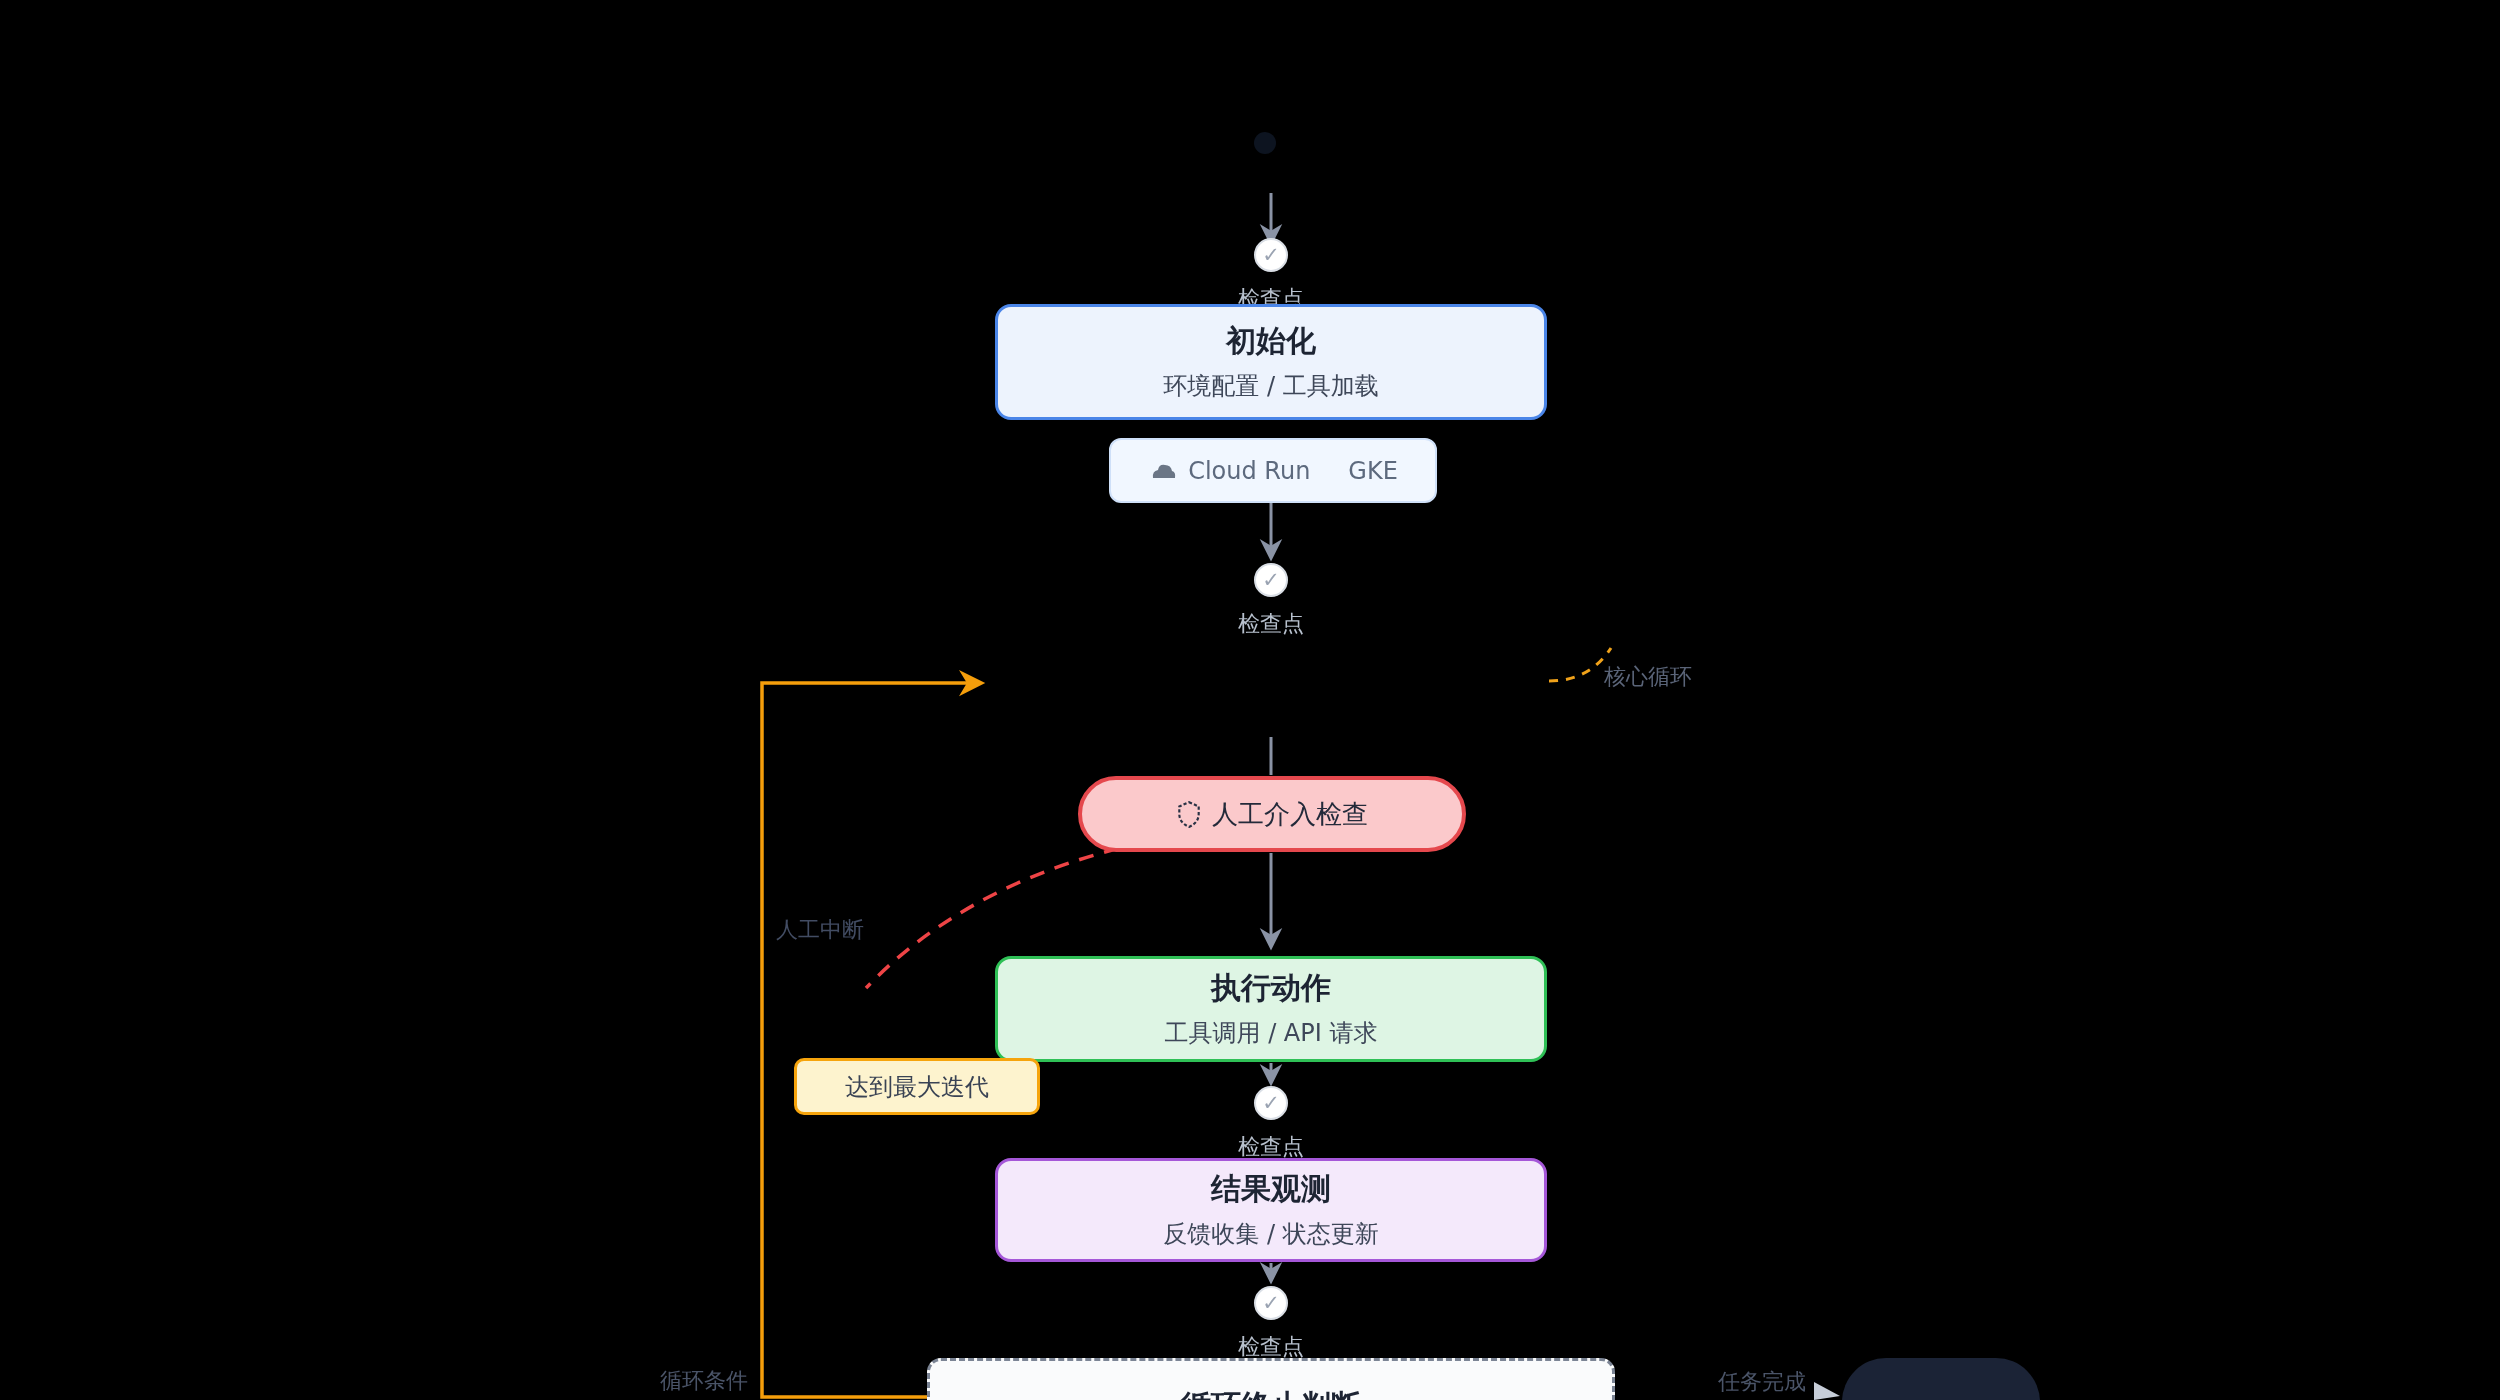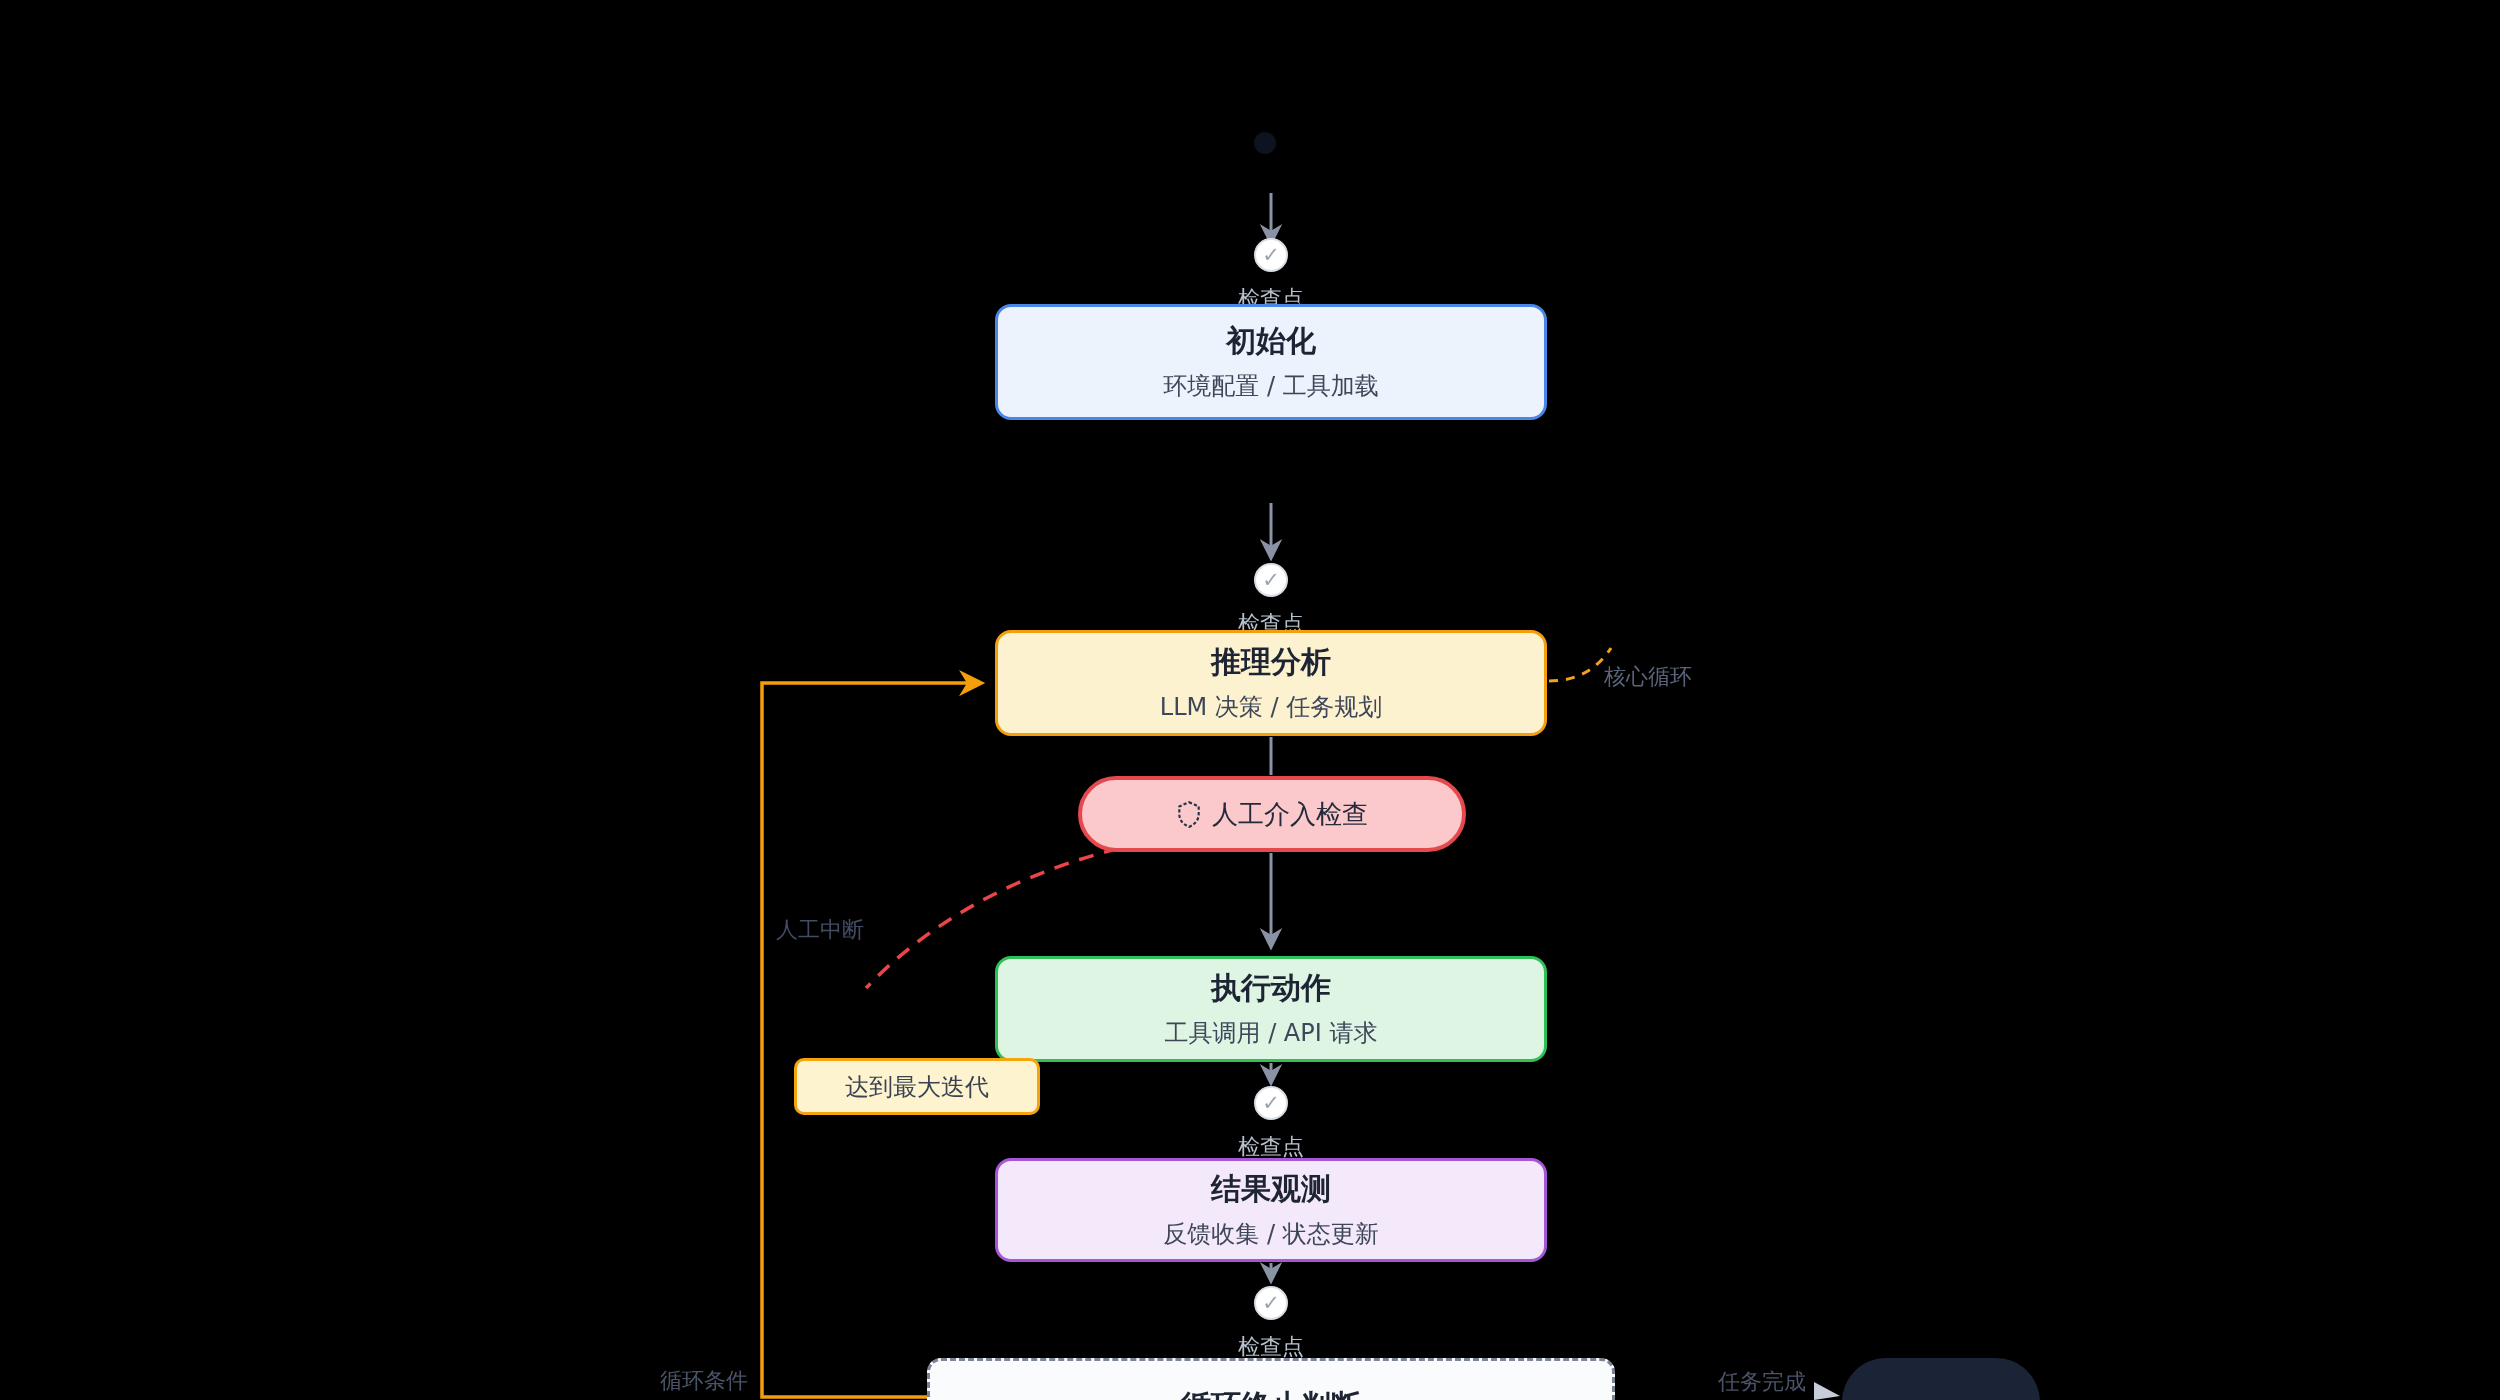--- a/index.html
+++ b/index.html
@@ -107,30 +107,34 @@
   <div class="checkpoint" style="left:1254px;top:238px;">
     <span class="check">✓</span>
   </div>
   <div class="cp-label" style="left:1201px;top:272px;">检查点</div>
 
   <div class="node init-box">
     <div class="title">初始化</div>
     <div class="subtitle">环境配置 / 工具加载</div>
   </div>
 
+  <div class="node platform-chip">
+    <svg class="icon-svg" width="30" height="20" viewBox="0 0 30 20">
+      <path d="M5,17 Q4,10 10,9 Q11,3 17,4 Q23,4 24,10 Q28,11 27,17 Z" fill="#6b7686"></path>
+    </svg>
+    <span>Cloud Run</span>
+    <span class="gap"></span>
+    <span>GKE</span>
+  </div>
 
   <div class="checkpoint" style="left:1254px;top:563px;">
     <span class="check">✓</span>
   </div>
   <div class="cp-label" style="left:1201px;top:597px;">检查点</div>
 
-  <div class="node reasoning-box">
-    <div class="title">推理分析</div>
-    <div class="subtitle">LLM 决策 / 任务规划</div>
-  </div>
 
   <div class="edge-label lbl-core">核心循环</div>
 
   <div class="node human-pill">
     <svg class="icon-svg" width="26" height="28" viewBox="0 0 24 26">
       <path d="M12,2 L21,6 L21,13 Q21,21 12,25 Q3,21 3,13 L3,6 Z" fill="none" stroke="#2a3245" stroke-width="2" stroke-dasharray="3 2"></path>
     </svg>
     <div class="title">人工介入检查</div>
   </div>
 

